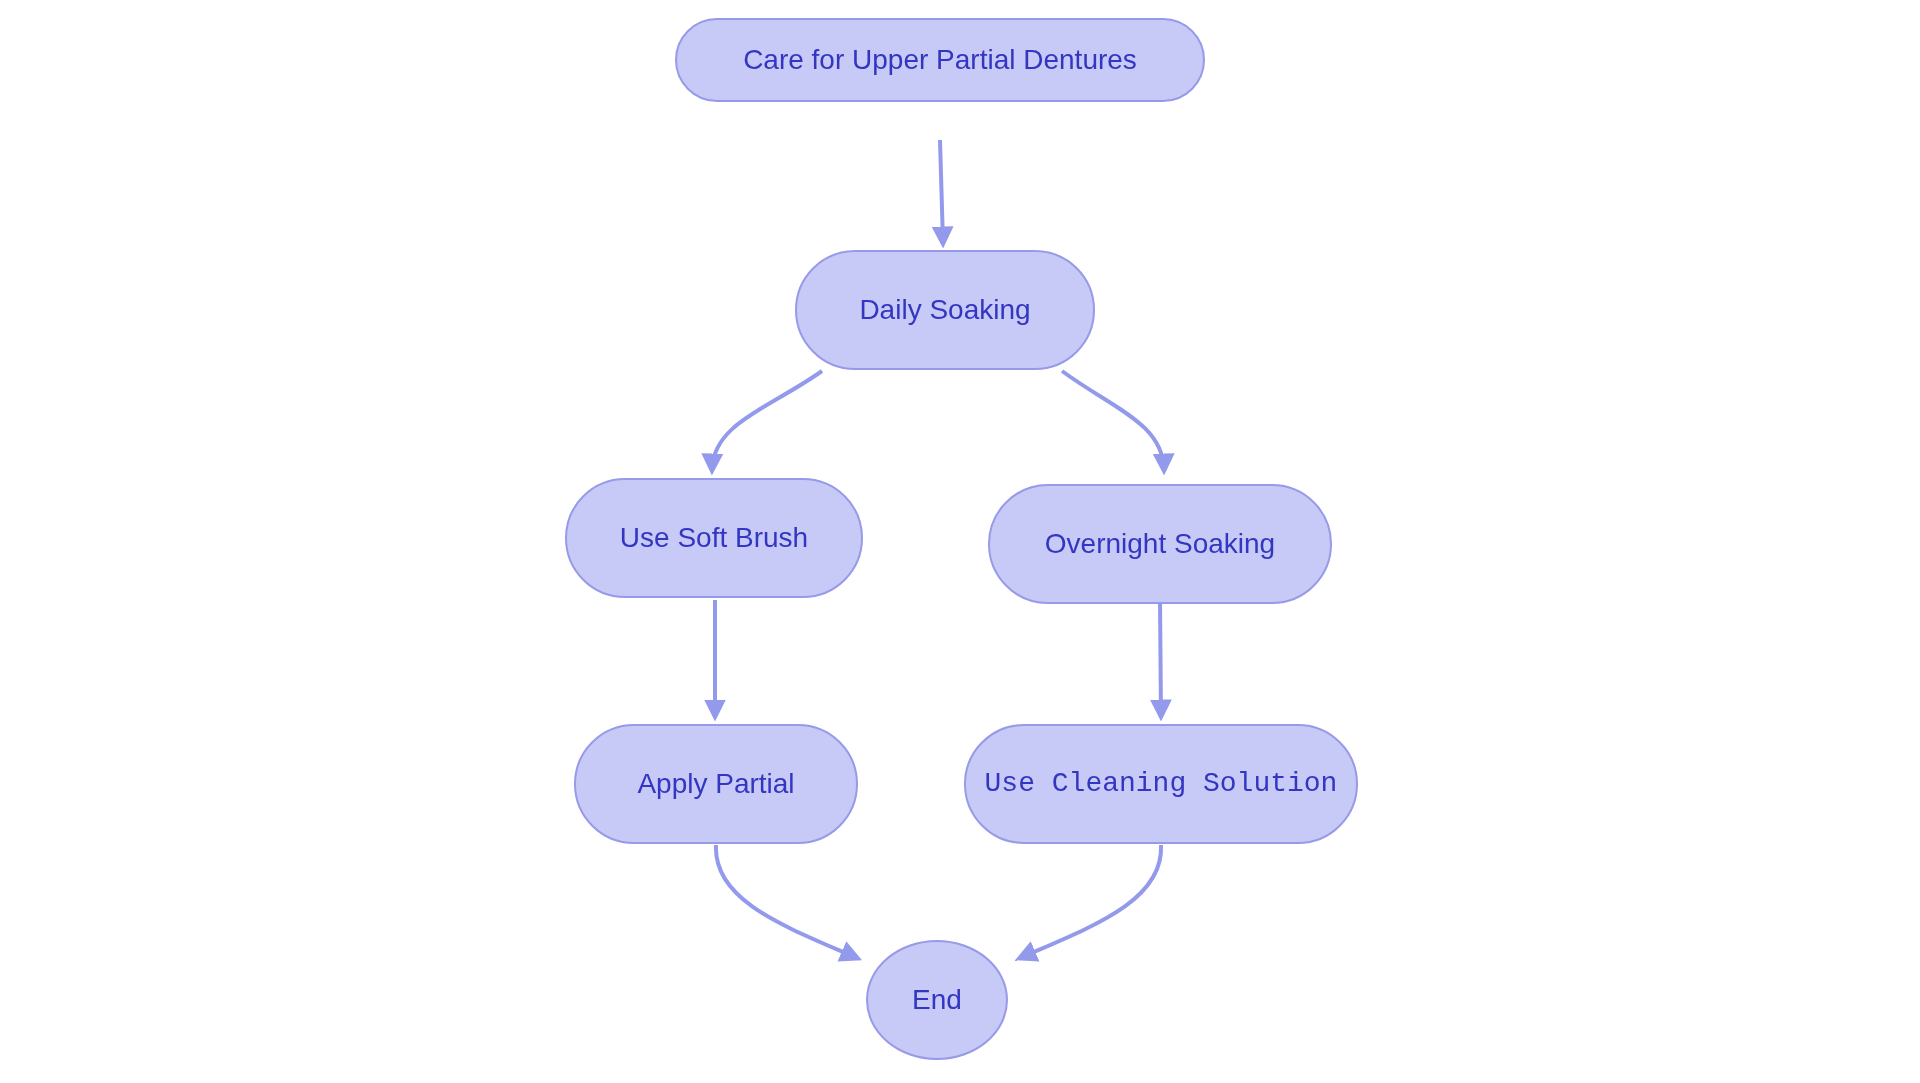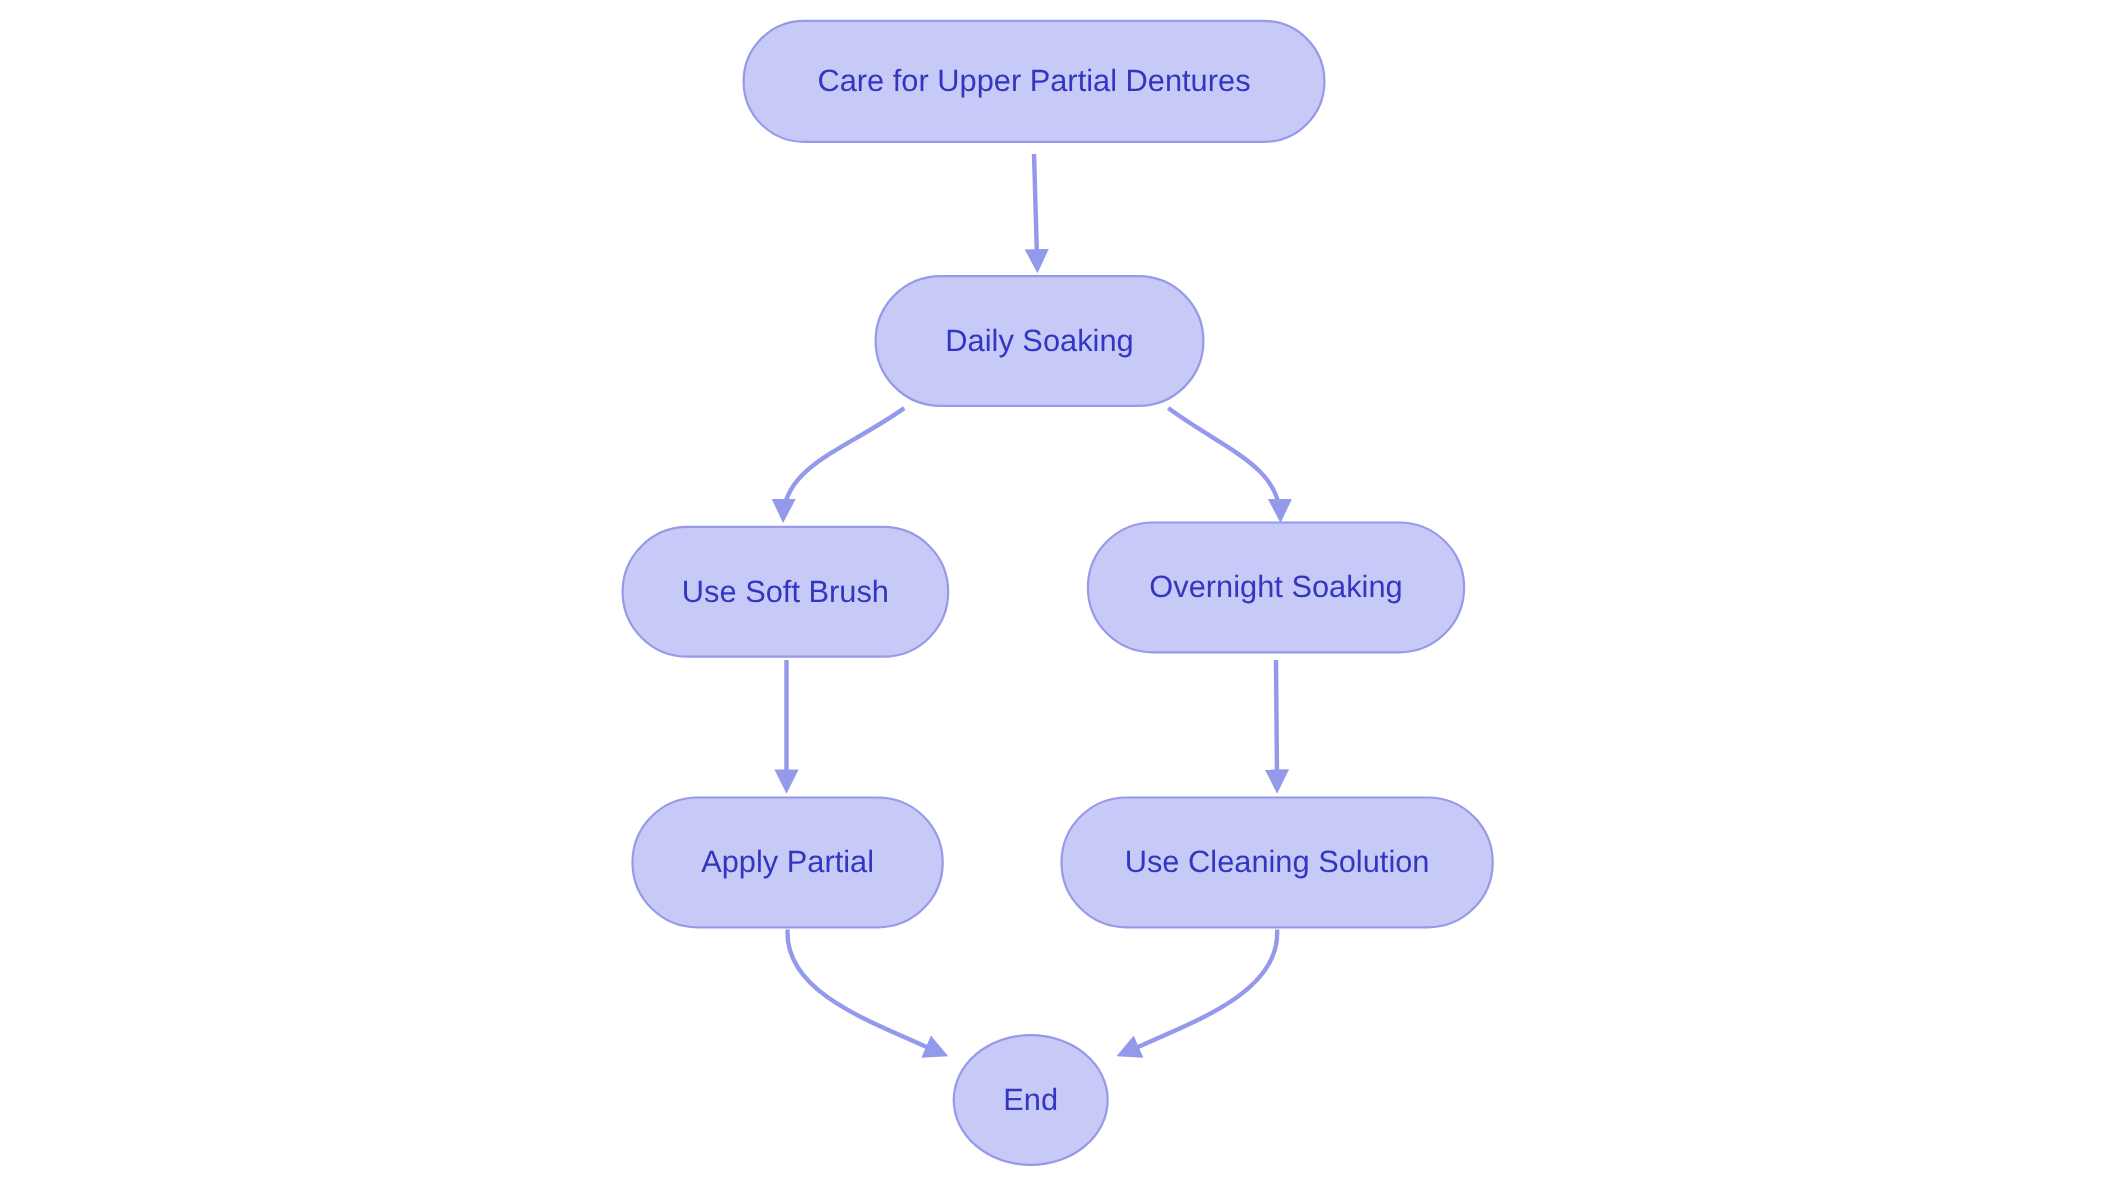--- a/index.html
+++ b/index.html
@@ -64,41 +64,41 @@
     </defs>
     <path class="edge" d="M 940 140 C 941 176 942 206 943 243" marker-end="url(#arrowhead)"></path>
     <path class="edge" d="M 822 371 C 770 408 713 423 712 470" marker-end="url(#arrowhead)"></path>
     <path class="edge" d="M 1062 371 C 1112 408 1163 423 1164 470" marker-end="url(#arrowhead)"></path>
     <path class="edge" d="M 715 600 L 715 716" marker-end="url(#arrowhead)"></path>
     <path class="edge" d="M 1160 600 L 1161 716" marker-end="url(#arrowhead)"></path>
     <path class="edge" d="M 716 845 C 713 901 786 927 857 958" marker-end="url(#arrowhead)"></path>
     <path class="edge" d="M 1161 845 C 1164 901 1091 927 1020 958" marker-end="url(#arrowhead)"></path>
   </svg>
 
-  <div class="node" style="left:675px; top:18px; width:530px; height:112px;">
+  <div class="node" style="left:675px; top:18px; width:530px; height:84px;">
     <span class="label">Care for Upper Partial Dentures</span>
   </div>
 
   <div class="node" style="left:795px; top:250px; width:300px; height:120px;">
     <span class="label">Daily Soaking</span>
   </div>
 
   <div class="node" style="left:565px; top:478px; width:298px; height:120px;">
     <span class="label">Use Soft Brush</span>
   </div>
 
-  <div class="node" style="left:988px; top:474px; width:344px; height:120px;">
+  <div class="node" style="left:988px; top:484px; width:344px; height:120px;">
     <span class="label">Overnight Soaking</span>
   </div>
 
   <div class="node" style="left:574px; top:724px; width:284px; height:120px;">
     <span class="label">Apply Partial</span>
   </div>
 
-  <div class="node" style="left:964px; top:724px; width:394px; height:120px;">
+  <div class="node" style="left:964px; top:724px; width:394px; height:120px;font-family:Liberation Mono, monospace;">
     <span class="label">Use Cleaning Solution</span>
   </div>
 
   <div class="node ellipse" style="left:866px; top:940px; width:142px; height:120px;">
     <span class="label">End</span>
   </div>
 
 </div>
 
 </body></html>

